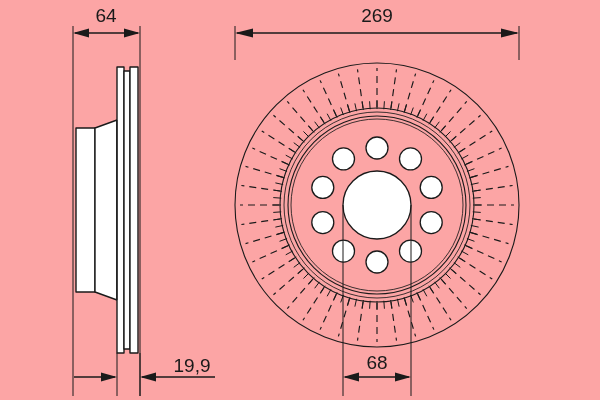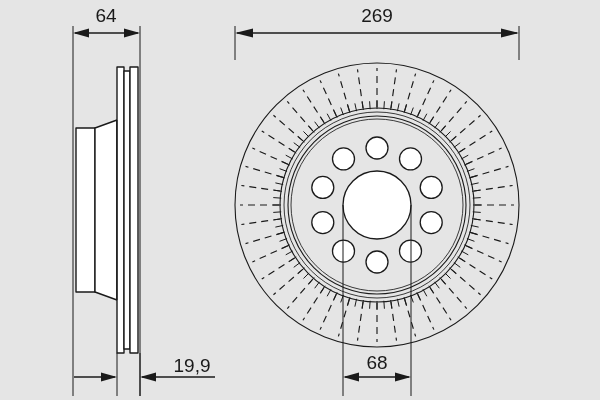--- a/index.html
+++ b/index.html
@@ -11,21 +11,21 @@
   body {
     width: 600px;
     height: 400px;
     overflow: hidden;
     font-family: "Liberation Sans", sans-serif;
   }
   #drawing-root {
     position: relative;
     width: 600px;
     height: 400px;
-    background: #e5e5e5;
+    background: #fca5a5;
   }
   svg#technical-drawing {
     display: block;
     width: 600px;
     height: 400px;
   }
   .dim-text {
     font-family: "Liberation Sans", sans-serif;
     font-size: 19px;
     fill: #1a1a1a;

